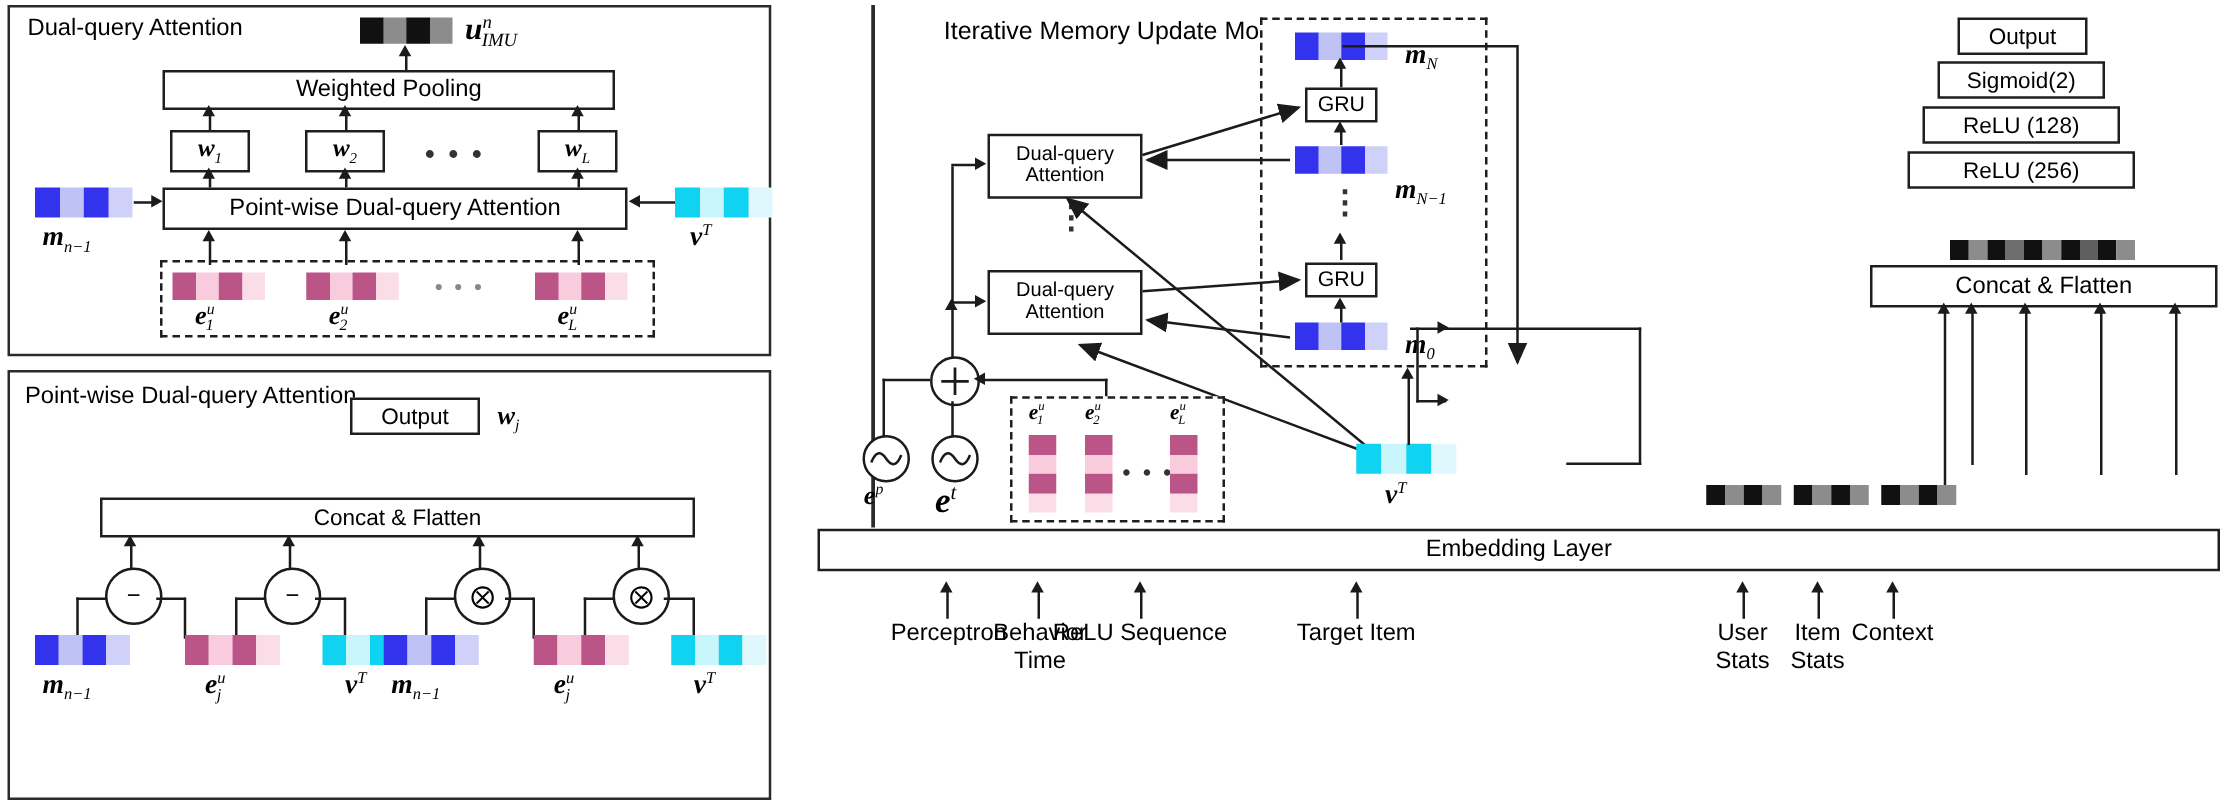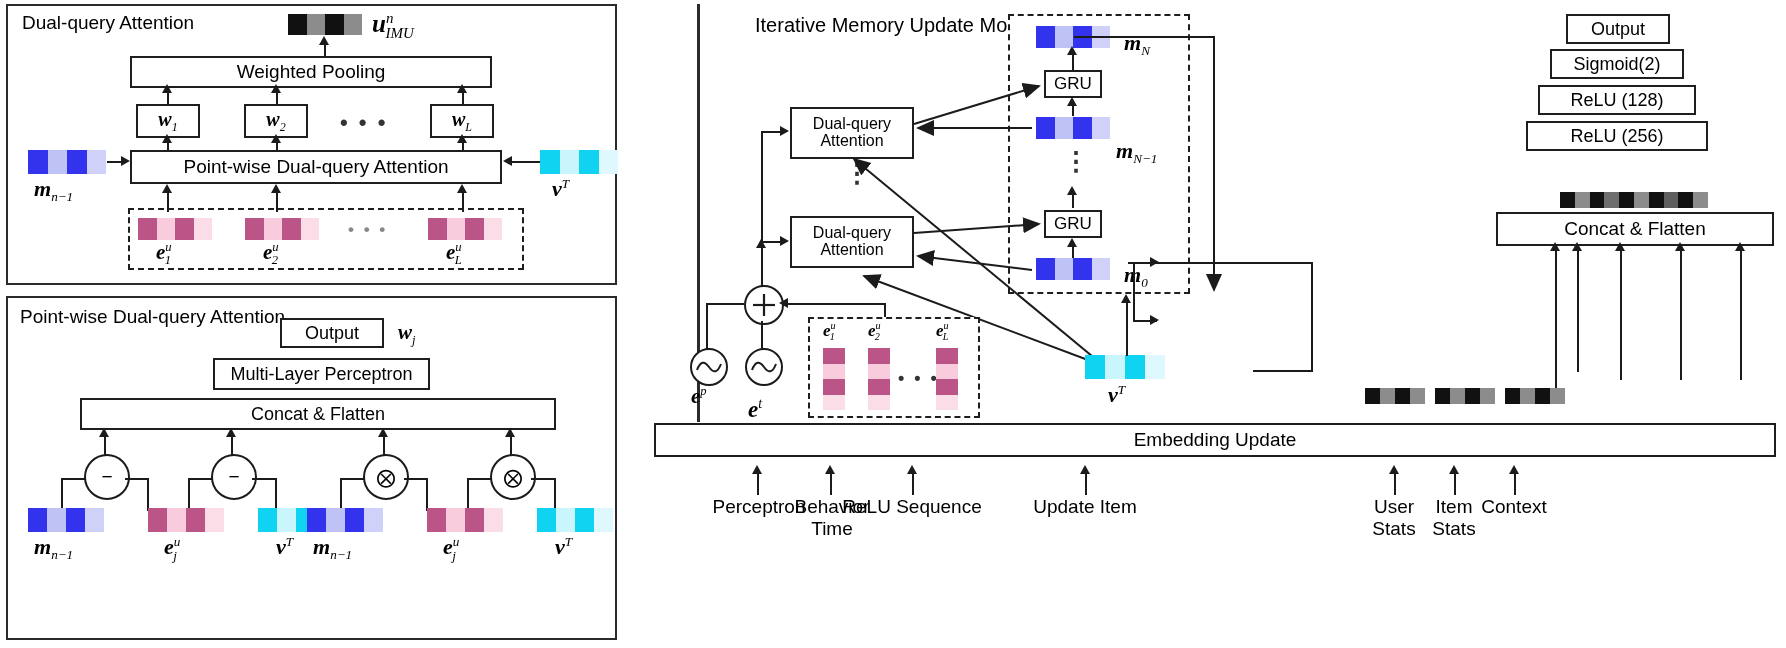--- a/index.html
+++ b/index.html
@@ -172,21 +172,20 @@
 
   <div class="panel" style="left:6px;top:296px;width:611px;height:344px;"></div>
 
   <div class="lbl" style="left:20px;top:306px;font-size:19px;">Point-wise Dual-query Attention</div>
 
   <div class="box" style="left:280px;top:318px;width:104px;height:30px;font-size:18px;">Output</div>
   <div class="mathlbl" style="left:398px;top:320px;font-size:21px;">
     <span>w</span><sub>j</sub>
   </div>
 
-  <div class="box" style="left:213px;top:358px;width:217px;height:32px;font-size:18px;">Multi-Layer Perceptron</div>
 
   <div class="box" style="left:80px;top:398px;width:476px;height:32px;font-size:18px;">Concat &amp; Flatten</div>
 
   <div class="op" style="left:84px;top:454px;width:42px;height:42px;">−</div>
   <div class="op" style="left:211px;top:454px;width:42px;height:42px;">−</div>
   <div class="op" style="left:363px;top:454px;width:42px;height:42px;">⨂</div>
   <div class="op" style="left:490px;top:454px;width:42px;height:42px;">⨂</div>
 
   <div class="v" style="left:104px;top:432px;height:23px;"></div>
     <div class="arrU" style="left:99px;top:428px;"></div>
@@ -399,21 +398,21 @@
   </div>
   <div class="mathlbl" style="left:691px;top:384px;font-size:21px;">
     <span>e</span><sup>p</sup>
   </div>
 
   <div class="op wave" style="left:745px;top:348px;width:34px;height:34px;">
     <svg width="34" height="34" viewBox="0 0 34 34">
       <path d="M5 20 Q10 7 17 17 Q24 27 29 14" stroke="#1b1b1b" stroke-width="2" fill="none"></path>
     </svg>
   </div>
-  <div class="mathlbl" style="left:748px;top:396px;font-size:23px;">
+  <div class="mathlbl" style="left:748px;top:384px;font-size:28px;">
     <span>e</span><sup>t</sup>
   </div>
 
   <div class="dashbox white" style="left:808px;top:317px;width:172px;height:101px;"></div>
 
   <div class="mathlbl" style="left:823px;top:320px;font-size:17px;">
     <span>e</span><sup>u</sup><sub style="margin-left:-6px;">1</sub>
   </div>
   <div class="vvec" style="left:823px;top:348px;width:22px;height:62px;">
     <i style="height:25%;background:#bb5588;"></i>
@@ -500,42 +499,42 @@
     <i style="width:25%;background:#111111;"></i>
       <i style="width:25%;background:#8c8c8c;"></i>
   </div>
   <div class="vec" style="left:1505px;top:388px;width:60px;height:16px;">
     <i style="width:25%;background:#111111;"></i>
       <i style="width:25%;background:#8c8c8c;"></i>
     <i style="width:25%;background:#111111;"></i>
       <i style="width:25%;background:#8c8c8c;"></i>
   </div>
 
-  <div class="box" style="left:654px;top:423px;width:1122px;height:34px;font-size:19px;">Embedding Update</div>
+  <div class="box" style="left:654px;top:423px;width:1122px;height:34px;font-size:19px;">Embedding Layer</div>
 
   <div class="v" style="left:757px;top:471px;height:24px;"></div>
     <div class="arrU" style="left:752px;top:465px;"></div>
   <div class="v" style="left:830px;top:471px;height:24px;"></div>
     <div class="arrU" style="left:825px;top:465px;"></div>
   <div class="v" style="left:912px;top:471px;height:24px;"></div>
     <div class="arrU" style="left:907px;top:465px;"></div>
   <div class="v" style="left:1085px;top:471px;height:24px;"></div>
     <div class="arrU" style="left:1080px;top:465px;"></div>
   <div class="v" style="left:1394px;top:471px;height:24px;"></div>
     <div class="arrU" style="left:1389px;top:465px;"></div>
   <div class="v" style="left:1454px;top:471px;height:24px;"></div>
     <div class="arrU" style="left:1449px;top:465px;"></div>
   <div class="v" style="left:1514px;top:471px;height:24px;"></div>
     <div class="arrU" style="left:1509px;top:465px;"></div>
 
   <div class="plain" style="left:689px;top:496px;width:140px;font-size:19px;">Perceptron</div>
   <div class="plain" style="left:772px;top:496px;width:120px;font-size:19px;white-space:pre-line;line-height:1.15;">Behavior
 Time</div>
   <div class="plain" style="left:832px;top:496px;width:160px;font-size:19px;">ReLU Sequence</div>
-  <div class="plain" style="left:1020px;top:496px;width:130px;font-size:19px;">Update Item</div>
+  <div class="plain" style="left:1020px;top:496px;width:130px;font-size:19px;">Target Item</div>
 
   <div class="plain" style="left:1354px;top:496px;width:80px;font-size:19px;white-space:pre-line;line-height:1.15;">User
 Stats</div>
   <div class="plain" style="left:1414px;top:496px;width:80px;font-size:19px;white-space:pre-line;line-height:1.15;">Item
 Stats</div>
   <div class="plain" style="left:1466px;top:496px;width:96px;font-size:19px;">Context</div>
 
 </div>
 
 </body></html>

